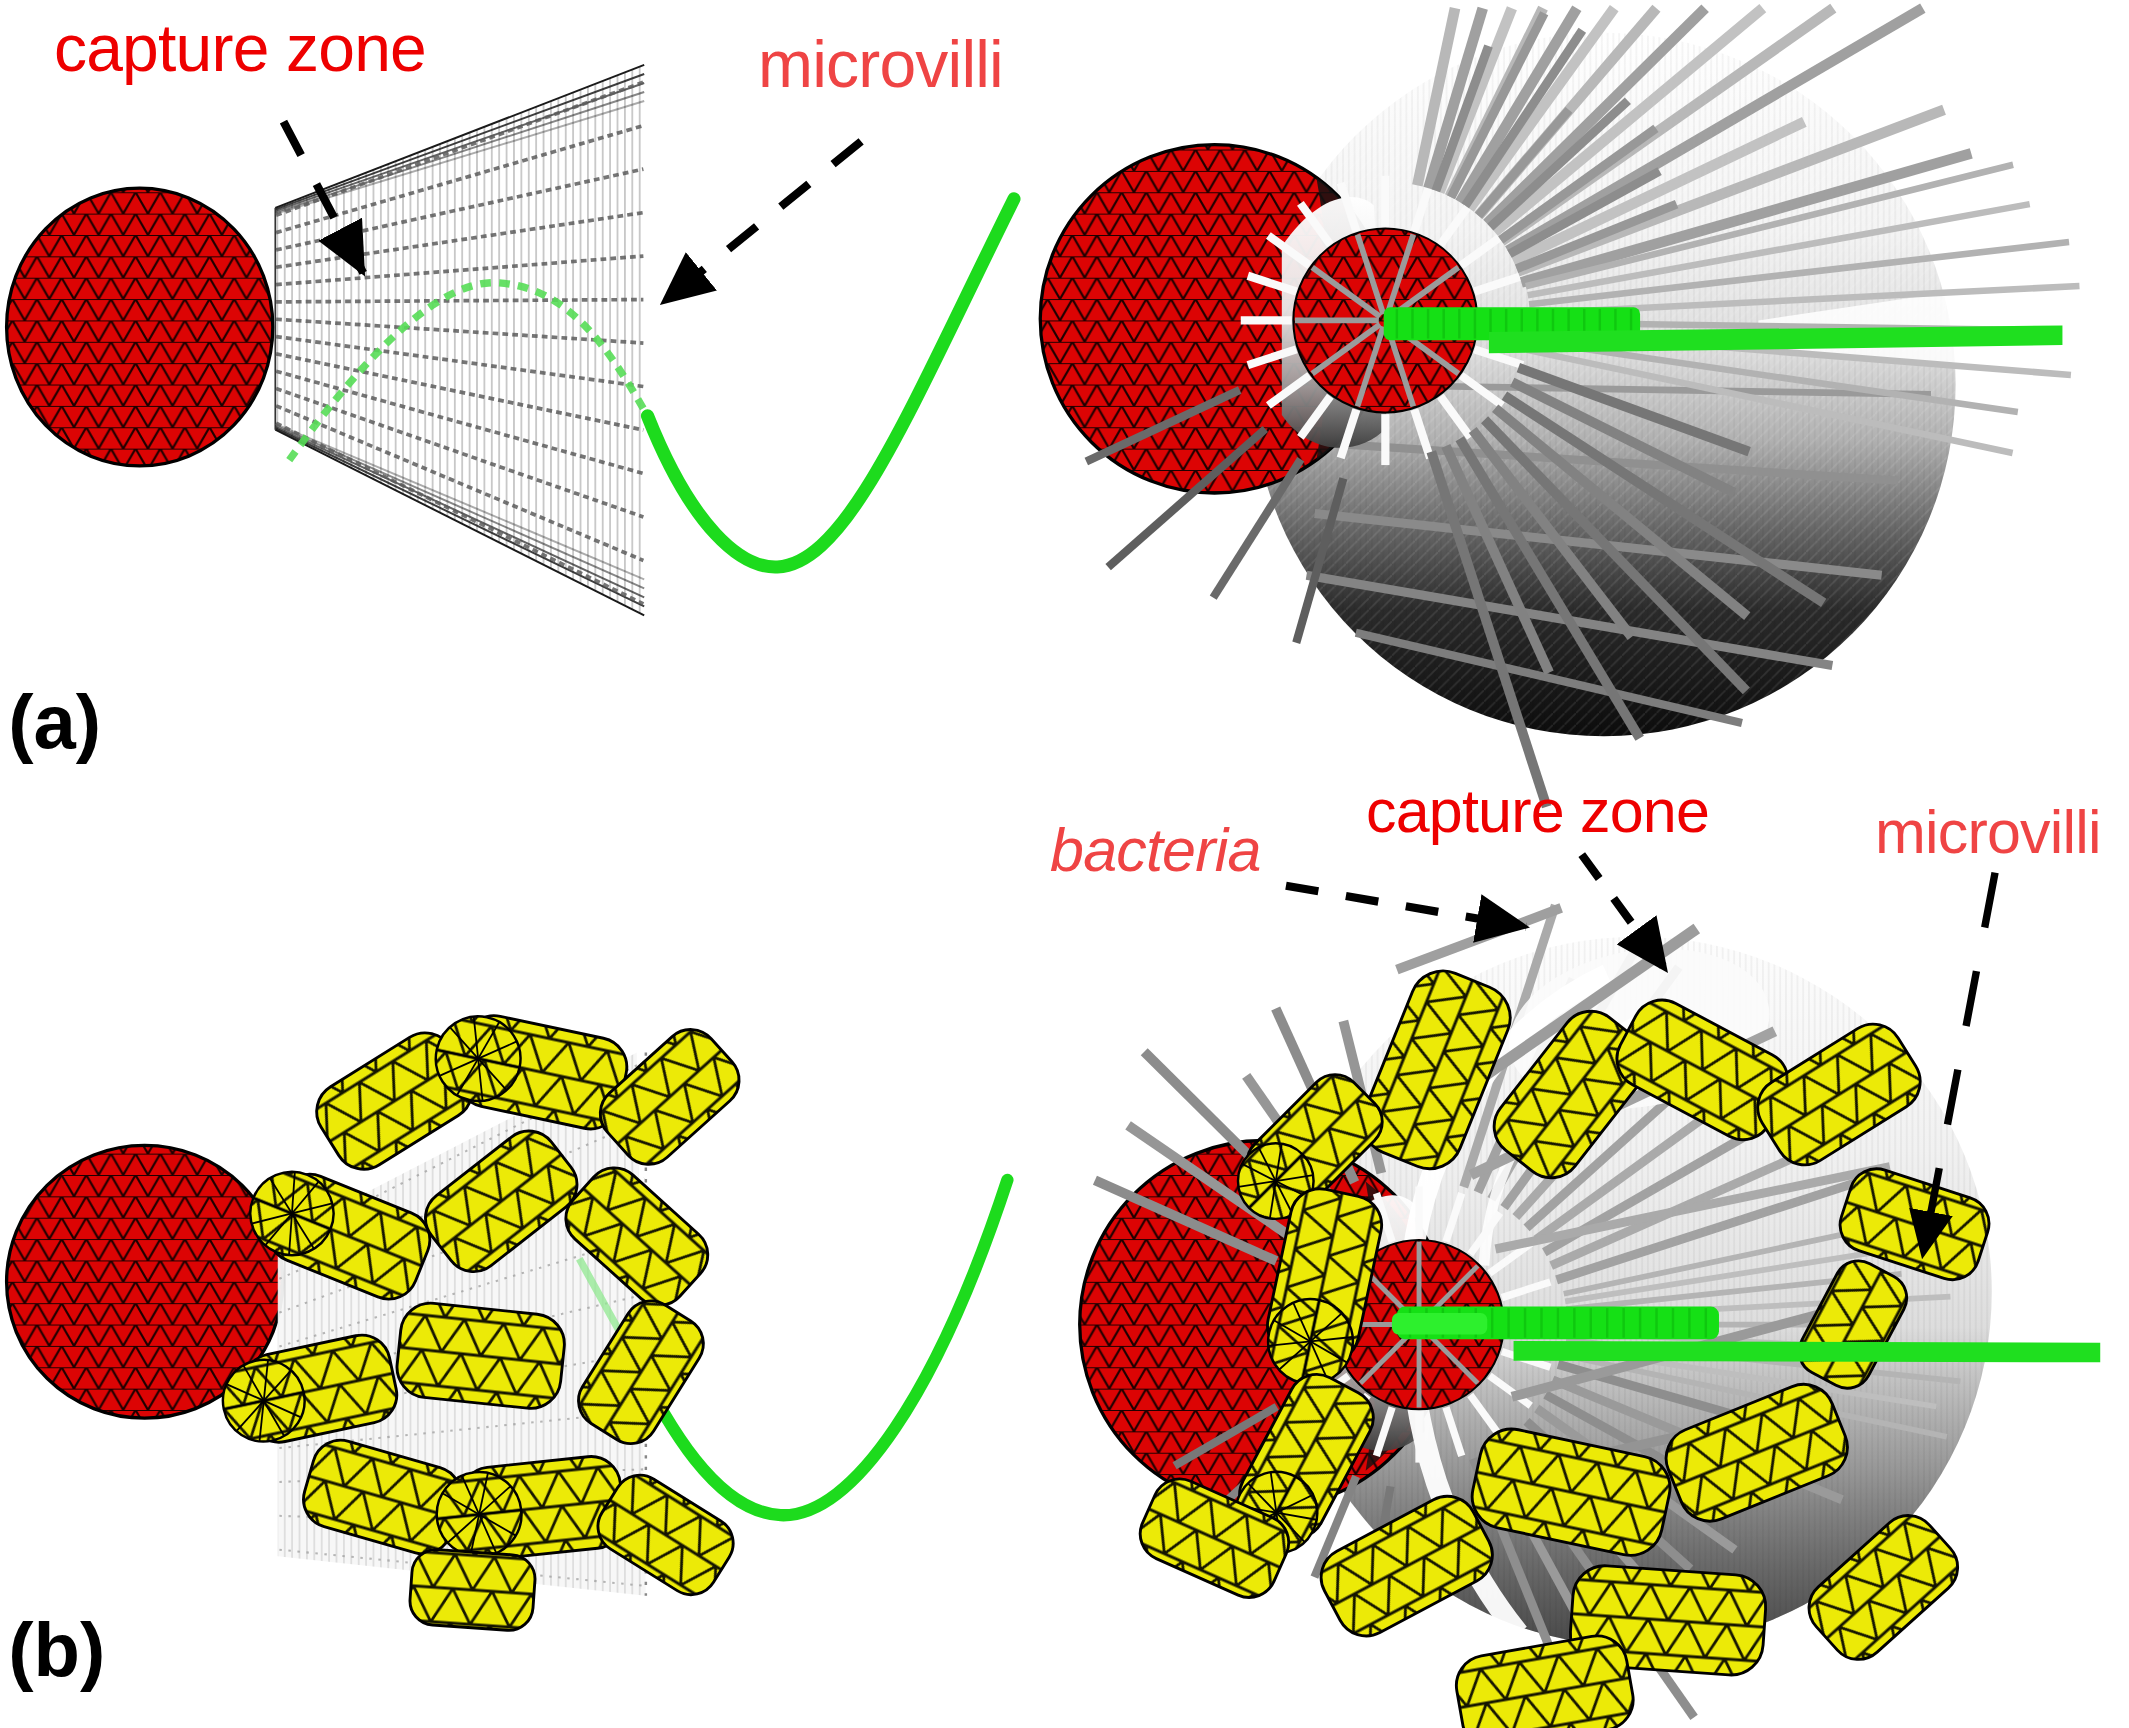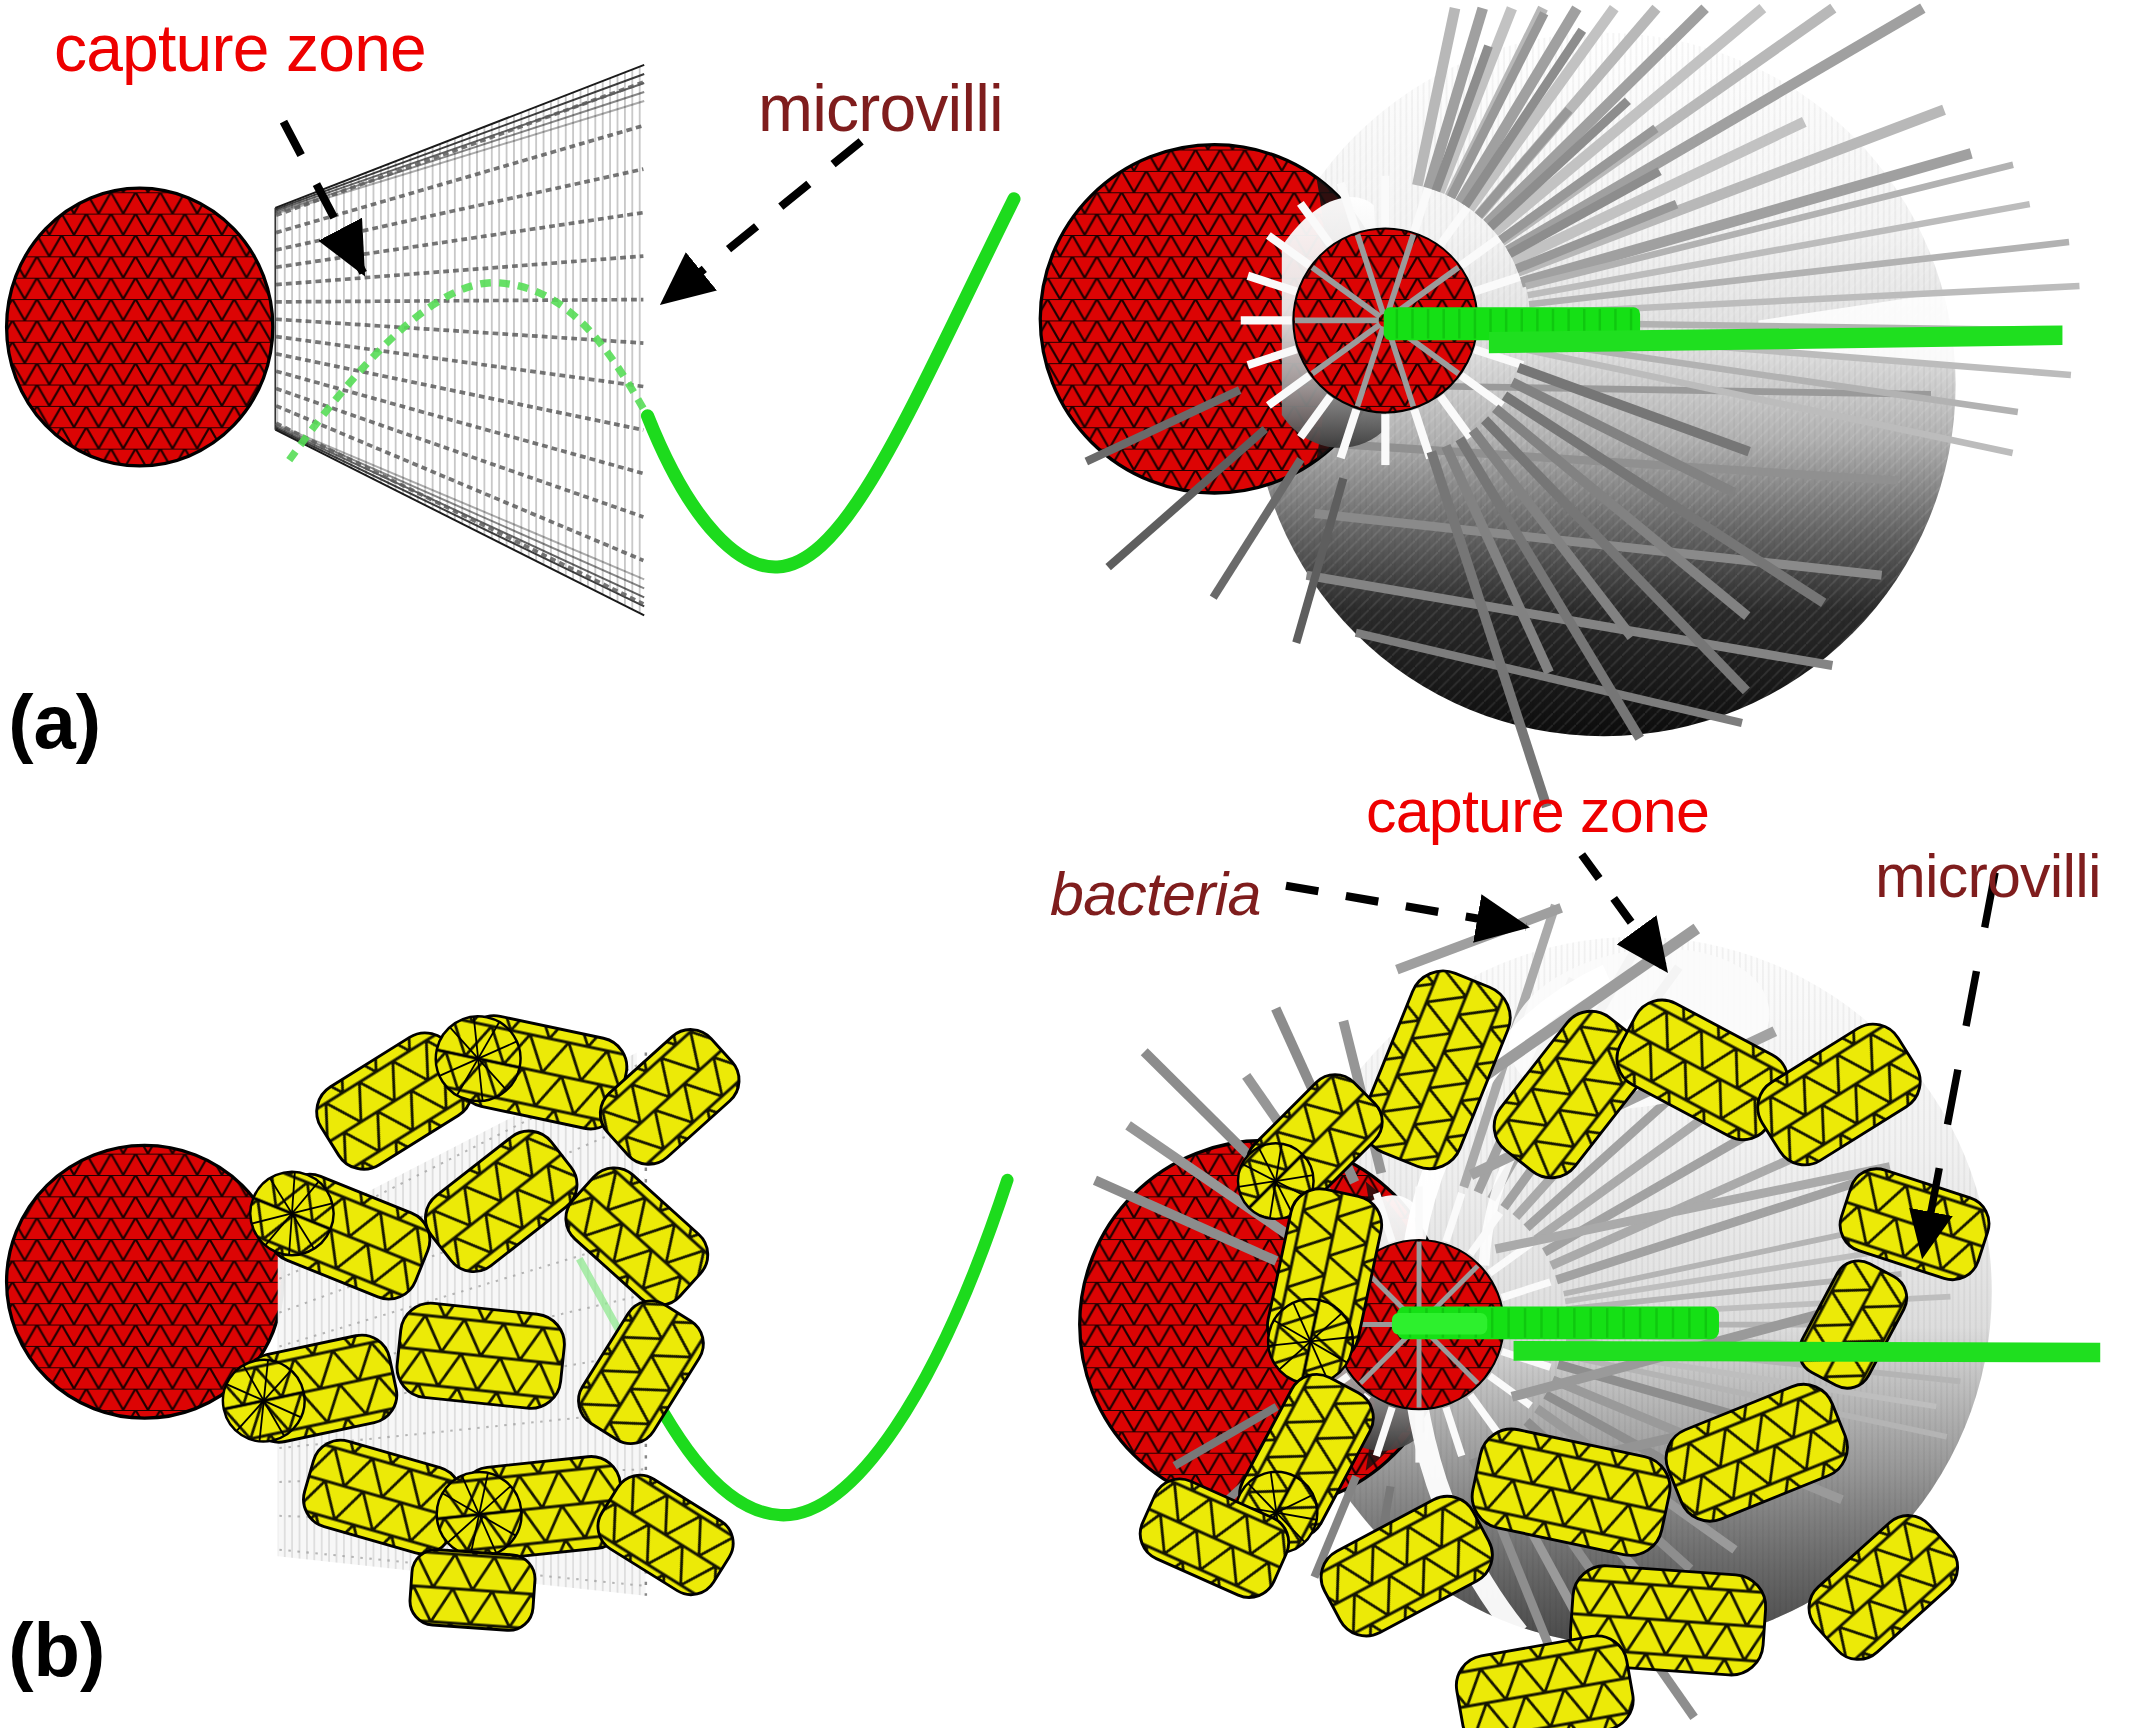--- a/index.html
+++ b/index.html
@@ -1,21 +1,21 @@
 <!DOCTYPE html>
 <html style="font-size:13px"><head>
 <meta charset="utf-8">
 <style>
   html,body{margin:0;padding:0;background:#ffffff;}
   .stage{position:relative;width:2129px;height:1728px;background:#fff;overflow:hidden;
          font-family:"Liberation Sans",sans-serif;}
   .stage svg{position:absolute;left:0;top:0;}
   .lab{position:absolute;white-space:nowrap;line-height:1;letter-spacing:-0.8px;}
   .lab.red{color:#ee0000;}
-  .lab.blk{color:#7f1d1d;margin-top:44px;}
+  .lab.blk{color:#ef4444;}
   .a-size{font-size:66px;}
   .b-size{font-size:61px;}
   #lab-a-capture{left:54px;top:15px;}
   #lab-a-micro{left:758px;top:31px;}
   #lab-b-bact{left:1050px;top:820px;font-style:italic;}
   #lab-b-capture{left:1366px;top:781px;}
   #lab-b-micro{left:1875px;top:802px;}
   .panel-letter{position:absolute;font-size:76px;font-weight:bold;color:#000;line-height:1;}
   #letter-a{left:8.2px;top:684px;}
   #letter-b{left:8.2px;top:1612px;}

